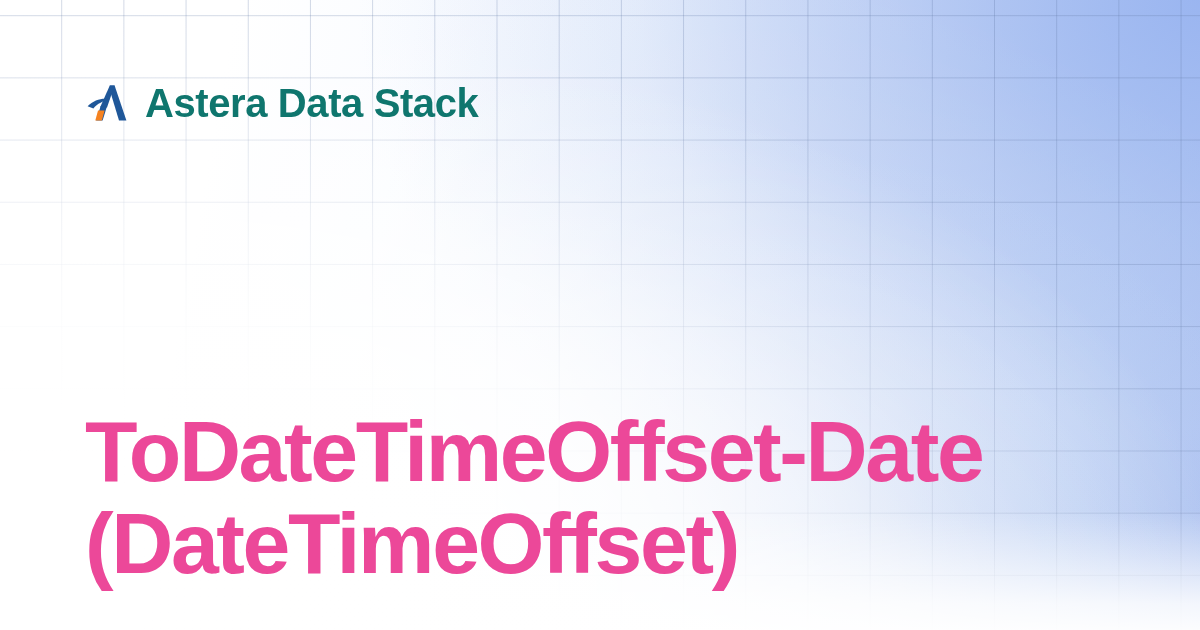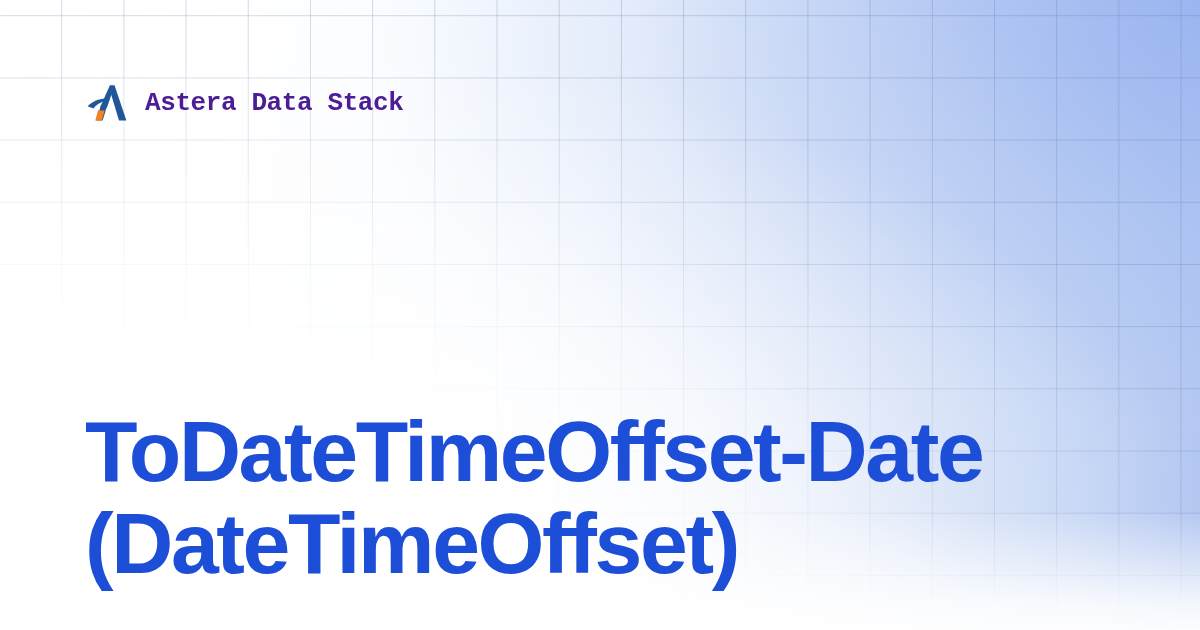--- a/index.html
+++ b/index.html
@@ -96,40 +96,39 @@
     align-items: center;
     gap: 14px;
   }
   .brand-mark {
     width: 46px;
     height: 46px;
     display: block;
     flex: 0 0 auto;
   }
   .brand-name {
-    font-size: 26px;
+    font-size: 40px;
     font-weight: 700;
     letter-spacing: -0.4px;
-    color: #4c1d95;
+    color: #0f766e;
     white-space: nowrap;
     line-height: 1;
-    font-family: Liberation Mono, monospace;
   }
 
   
   .headline {
     position: absolute;
     left: 85px;
     top: 347px;
     width: 1040px;
     font-size: 86px;
     line-height: 1.08;
     font-weight: 700;
     letter-spacing: -2.4px;
-    color: #1d4ed8;
+    color: #ec4899;
     white-space: pre-line;
   }
 </style>
 </head>
 <body>
 
 <div class="card">
 
   <div class="bg-base"></div>
   <div class="bg-radial-blue"></div>

